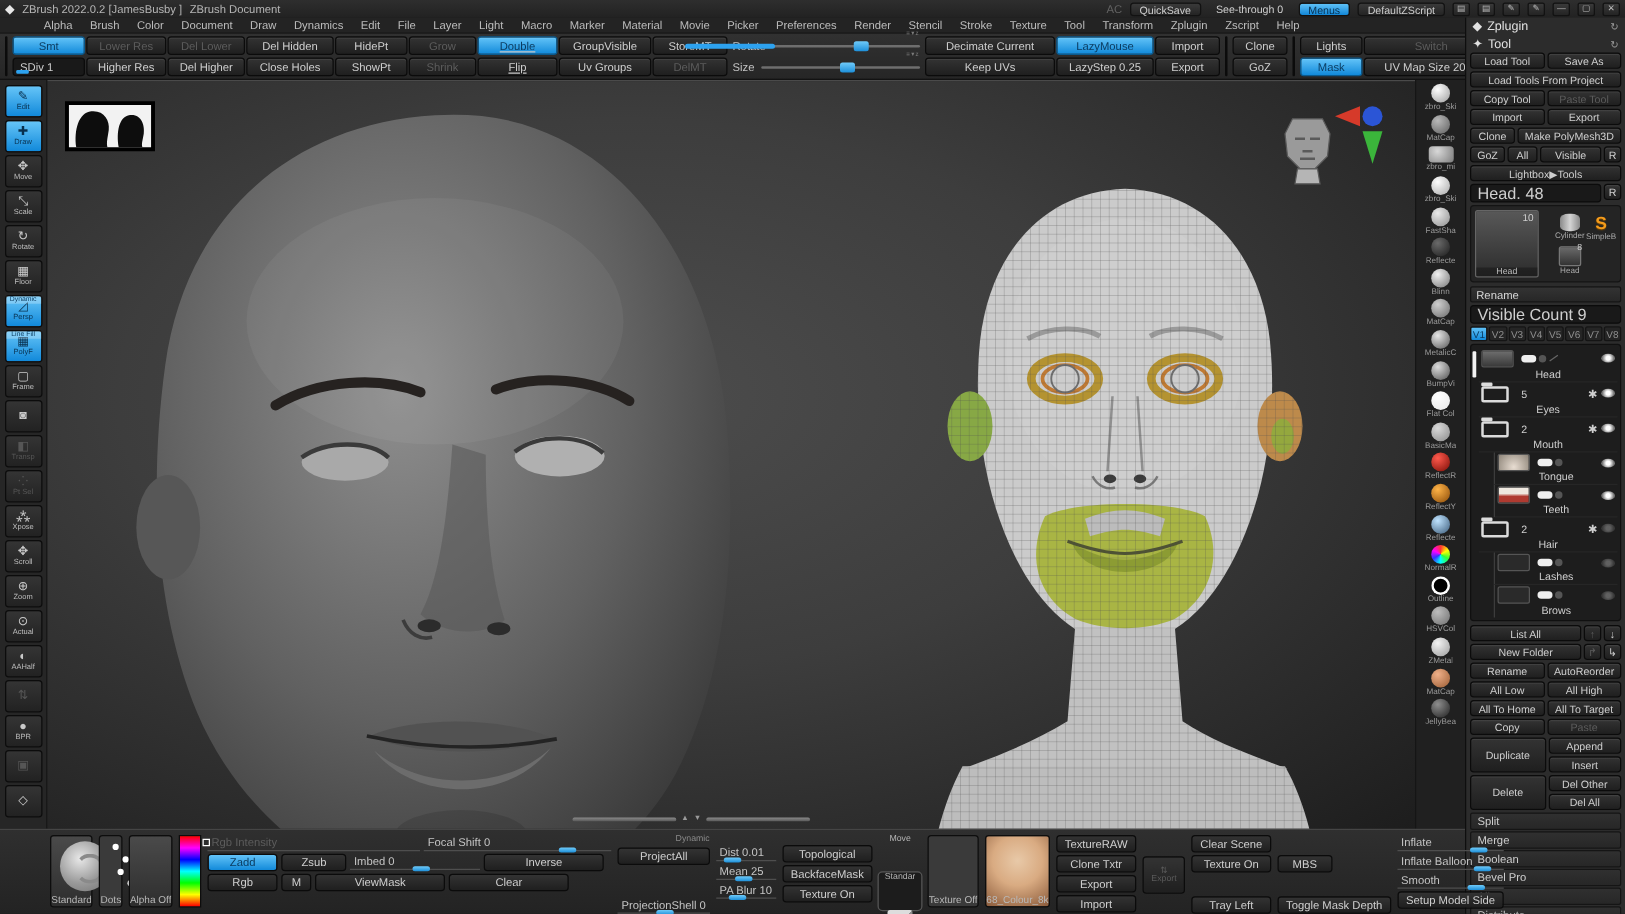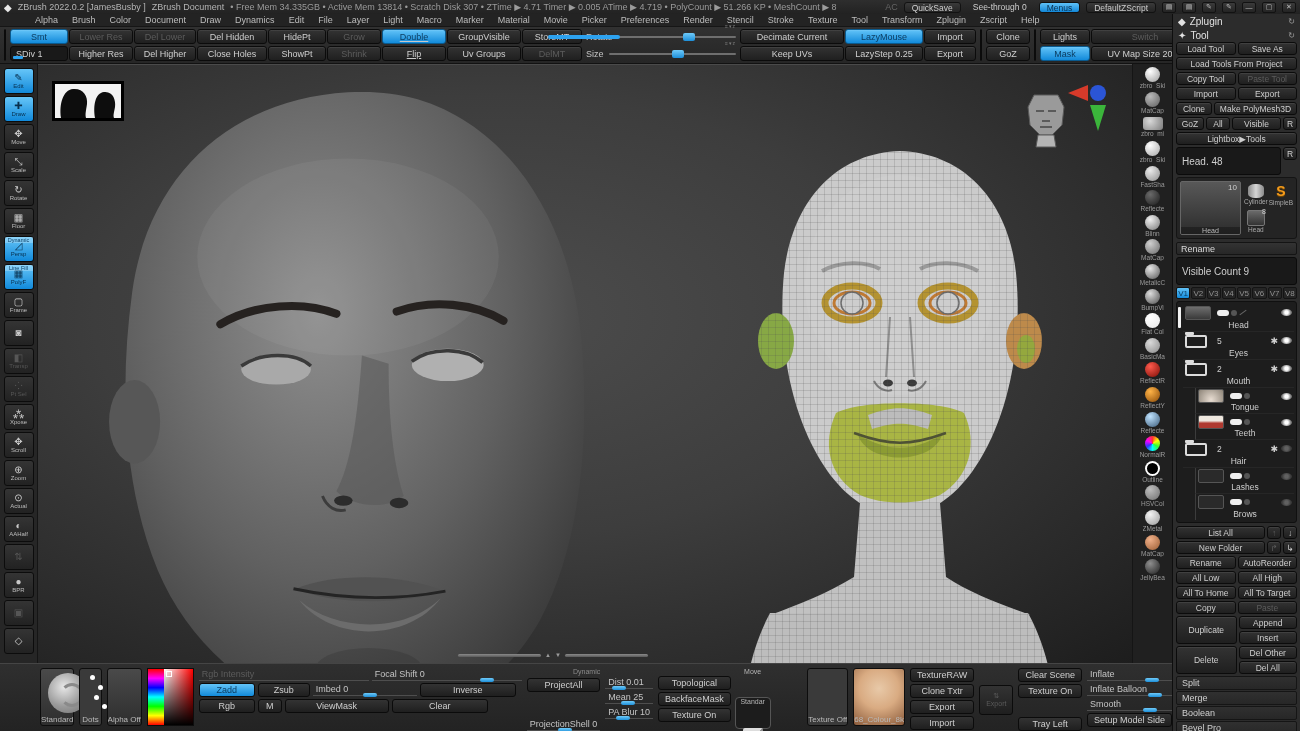--- a/index.html
+++ b/index.html
@@ -57,23 +57,23 @@
   .mat .sph.rect{border-radius:3px;width:20px;height:13px}
   .mat .sph.ring{box-shadow:inset 0 0 0 2px #fff;background:#050505}
   .mat .sph.rainbow{background:conic-gradient(#f33,#ff0,#3f3,#0ff,#33f,#f0f,#f33)}
   .mat .lb{font-size:6.5px;color:#9a9a9a;max-width:38px;overflow:hidden;white-space:nowrap;text-align:center}
   
   #dock{position:absolute;left:1172px;top:14px;width:128px;height:717px;background:#2c2c2c;border-left:1px solid #0e0e0e;padding:0 3px;font-size:8.5px;overflow:hidden}
   .dhead{height:14px;display:flex;align-items:center;gap:4px;color:#e2e2e2;font-size:10px;padding:0 2px}
   .dhead .ric{margin-left:auto;font-size:8px;color:#9a9a9a}
   .drow{display:flex;gap:2px;margin-bottom:2px}
   .drow .btn{flex:1;height:13px;font-size:8.5px}
-  .drow .sl{flex:1;height:28px;font-size:10px}
+  .drow .sl{flex:1;height:15px;font-size:13px}
   .drow .btn.sq{flex:0 0 14px}
-  .thumbs{display:flex;gap:3px;background:#242424;border:1px solid #141414;border-radius:3px;padding:3px;margin-bottom:3px;height:62px}
+  .thumbs{display:flex;gap:13px;background:#242424;border:1px solid #141414;border-radius:3px;padding:3px;margin-bottom:3px;height:62px}
   .bigthumb{width:62px;height:54px;background:linear-gradient(#585858,#2c2c2c);border:1px solid #666;border-radius:2px;position:relative;display:flex;align-items:flex-end;justify-content:center}
   .bigthumb .bdg{position:absolute;top:1px;right:3px;font-size:8px;color:#cfcfcf}
   .bigthumb .cap{font-size:7px;color:#bdbdbd;background:rgba(0,0,0,.3);width:100%;text-align:center}
   .minithumbs{flex:1;display:grid;grid-template-columns:1fr 1fr;gap:1px;font-size:6.5px;color:#aaa;text-align:center}
   .mtcell{display:flex;flex-direction:column;align-items:center;justify-content:center;position:relative}
   .cyl{width:16px;height:14px;background:linear-gradient(90deg,#8a8a8a,#d5d5d5,#8a8a8a);border-radius:7px/4px}
   .sglyph{font-size:14px;font-weight:bold;color:#f49b1b;text-shadow:0 1px 1px #7a4a00}
   .smhead{width:18px;height:16px;background:linear-gradient(#6a6a6a,#333);border:1px solid #777;border-radius:2px}
   .mtcell .bdg{position:absolute;top:-1px;right:2px;font-size:7px;color:#ccc}
   .secbar{height:13px;background:linear-gradient(#333,#272727);border:1px solid #141414;border-radius:2px;display:flex;align-items:center;padding:0 4px;color:#d8d8d8;margin-bottom:2px;font-size:9px}
@@ -137,21 +137,20 @@
   .bicon.sel{background:#1c1c1c;outline:1px solid #555}
   svg{display:block}
 </style>
 </head>
 <body>
 
 <div id="titlebar">
   <span class="logo">◆</span>
   <span>ZBrush 2022.0.2 [JamesBusby ]</span>
   <span>ZBrush Document</span>
-  <span class="stats">• Free Mem 34.335GB • Active Mem 13814 • Scratch Disk 307 • ZTime ▶ 4.71 Timer ▶ 0.005 ATime ▶ 4.719 • PolyCount ▶ 51.266 KP • MeshCount ▶ 8</span>
   <span class="spacer"></span>
   <span class="dim">AC</span>
   <span class="tbtn">QuickSave</span>
   <span class="seethru">See-through 0</span>
   <span class="tbtn blue">Menus</span>
   <span class="tbtn">DefaultZScript</span>
   <span class="icobtn">▤</span>
   <span class="icobtn">▤</span>
   <span class="icobtn">✎</span>
   <span class="icobtn">✎</span>
@@ -911,20 +910,26 @@
         <span>⇅</span>
         <span>Export</span>
       </div>
   </div>
   <div class="bcol" style="width:78px">
     <div class="bbtn">Clear Scene</div>
     <div class="bbtn">Texture On</div>
     <div style="flex:1"></div>
     <div class="bbtn">Tray Left</div>
   </div>
+  <div class="bcol" style="width:94px">
+    <div style="height:14px"></div>
+    <div class="bbtn" style="width:44px">MBS</div>
+    <div style="flex:1"></div>
+    <div class="bbtn">Toggle Mask Depth</div>
+  </div>
   <div class="bcol" style="width:150px">
     <div class="bsl">
         <span>Inflate</span>
         <i style="left:68%"></i>
       </div>
     <div class="bsl">
         <span>Inflate Balloon</span>
         <i style="left:72%"></i>
       </div>
     <div class="bsl">

